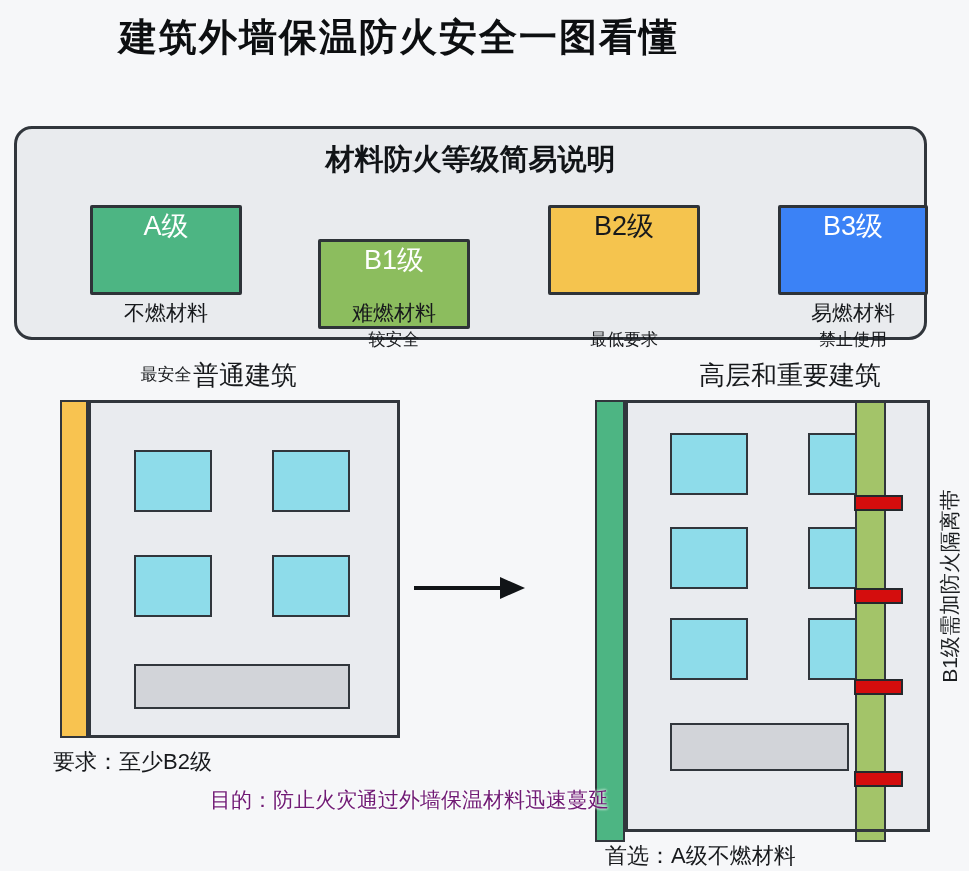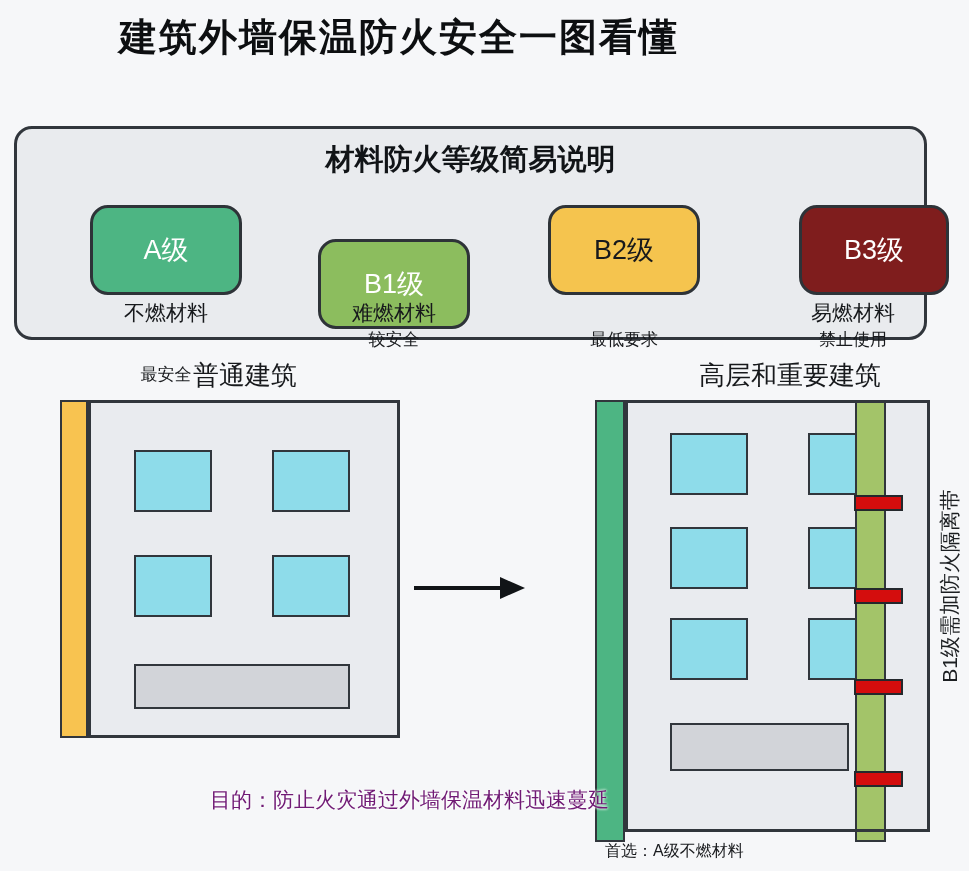--- a/index.html
+++ b/index.html
@@ -36,30 +36,30 @@
   .legend-title{
     left:14px;top:140px;width:913px;
     text-align:center;
     font-size:29px;font-weight:bold;
     color:#111417;
     z-index:3;
   }
   .badge{
     top:205px;height:90px;width:152px;
     border:3px solid #2e3338;
-    border-radius:18px;
-    display:flex;align-items:center;justify-content:center;
+    border-radius:2px;
+    display:flex;align-items:flex-start;justify-content:center;
     font-size:27px;
     color:#ffffff;
     z-index:3;
   }
   .badge-a {left:90px; background:#4db583;}
   .badge-b1{left:318px;background:#8cbd5e;margin-top:34px;}
   .badge-b2{left:548px;background:#f5c44e;color:#17191c;}
-  .badge-b3{left:778px;width:150px;background:#7f1d1d;margin-left:21px;}
+  .badge-b3{left:778px;width:150px;background:#3b82f6;}
 
   .grade-desc{
     top:299px;width:220px;
     text-align:center;
     font-size:21px;color:#17191c;
     z-index:5;
   }
   .grade-note{
     top:328px;width:220px;
     text-align:center;
@@ -144,21 +144,21 @@
   }
 
   .purpose-label{
     left:210px;top:786px;
     font-size:21px;font-weight:normal;color:#701a75;
     text-shadow:0 0 3px #ffffff,0 0 3px #ffffff;
     z-index:7;
   }
   .preferred-label{
     left:605px;top:841px;
-    font-size:16px;color:#17191c;z-index:7;
+    font-size:22px;color:#17191c;z-index:7;
   }
 </style>
 </head>
 <body>
 
 <div class="canvas">
 
   <div class="abs page-title">建筑外墙保温防火安全一图看懂</div>
 
   <div class="abs legend-panel"></div>
@@ -187,20 +187,21 @@
   <div class="abs grade-note note-b3">禁止使用</div>
 
   <div class="abs building-title title-ordinary">普通建筑</div>
   <div class="abs strip-yellow"></div>
   <div class="abs facade-left"></div>
   <div class="abs window" style="left:134px;top:450px;"></div>
   <div class="abs window" style="left:272px;top:450px;"></div>
   <div class="abs window" style="left:134px;top:555px;"></div>
   <div class="abs window" style="left:272px;top:555px;"></div>
   <div class="abs door door-left"></div>
+  <div class="abs requirement-label">要求：至少B2级</div>
 
   <div class="abs arrow-wrap">
     <svg width="115" height="36" viewBox="0 0 115 36">
       <line x1="2" y1="18" x2="92" y2="18" stroke="#111417" stroke-width="4"></line>
       <polygon points="88,7 113,18 88,29" fill="#111417"></polygon>
     </svg>
   </div>
 
   <div class="abs building-title title-highrise">高层和重要建筑</div>
   <div class="abs strip-teal"></div>

